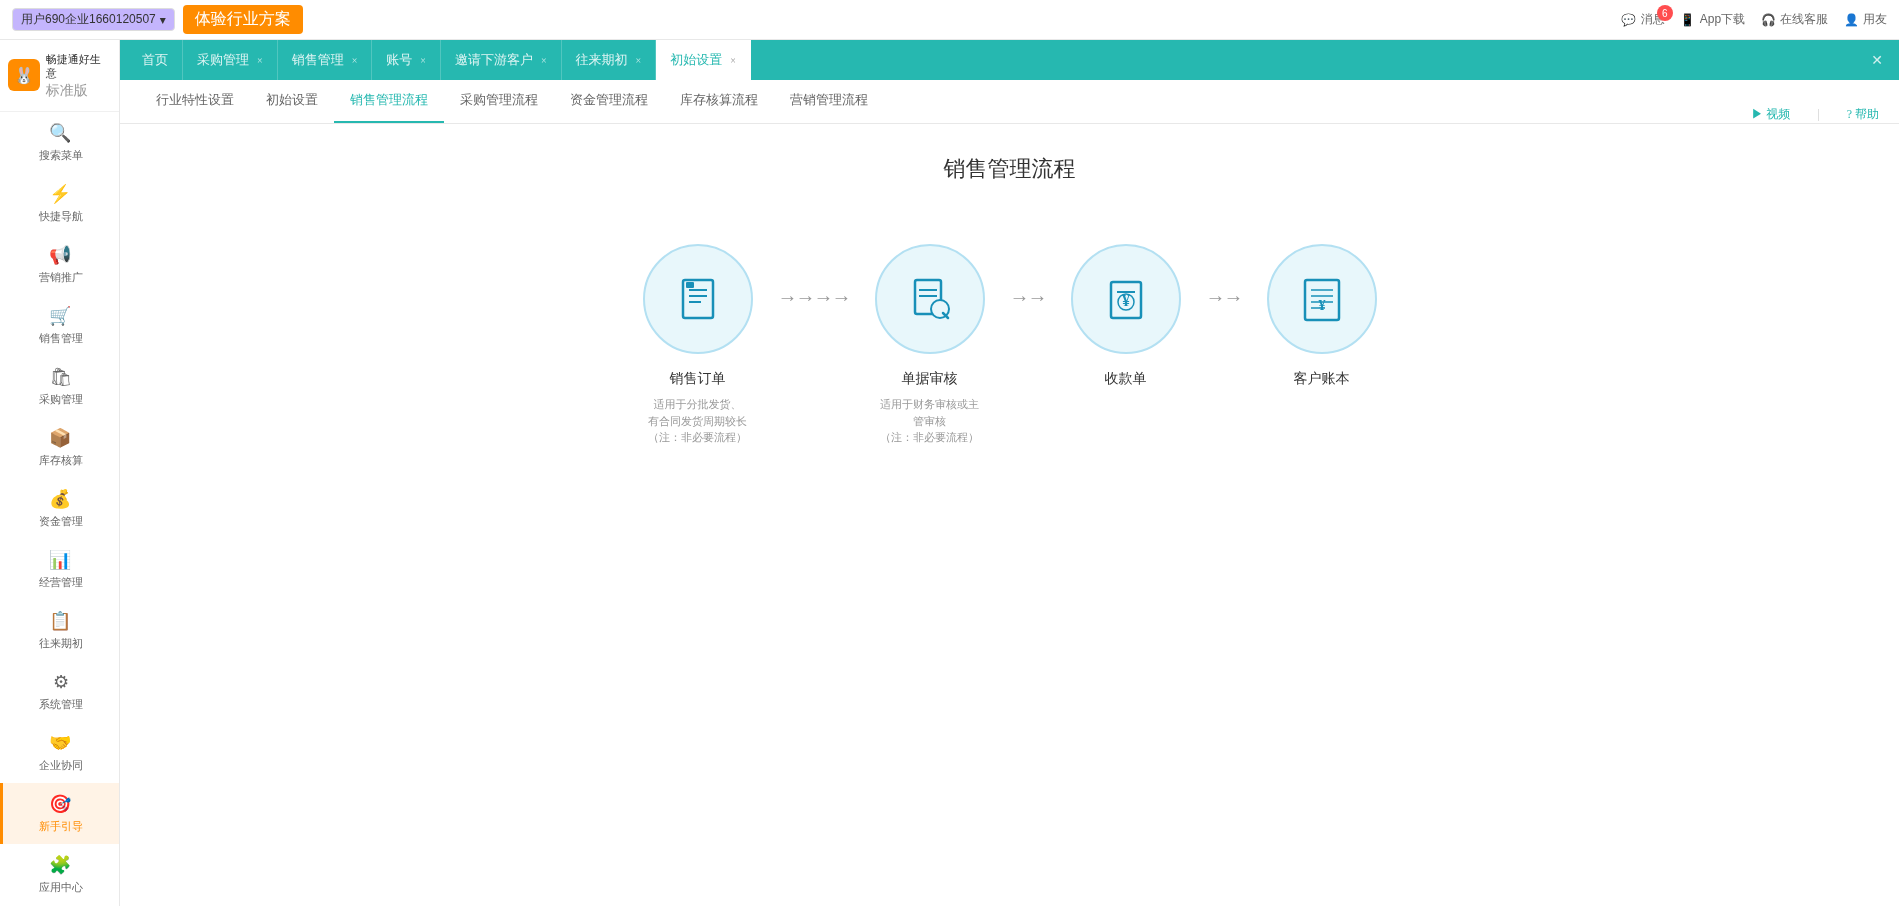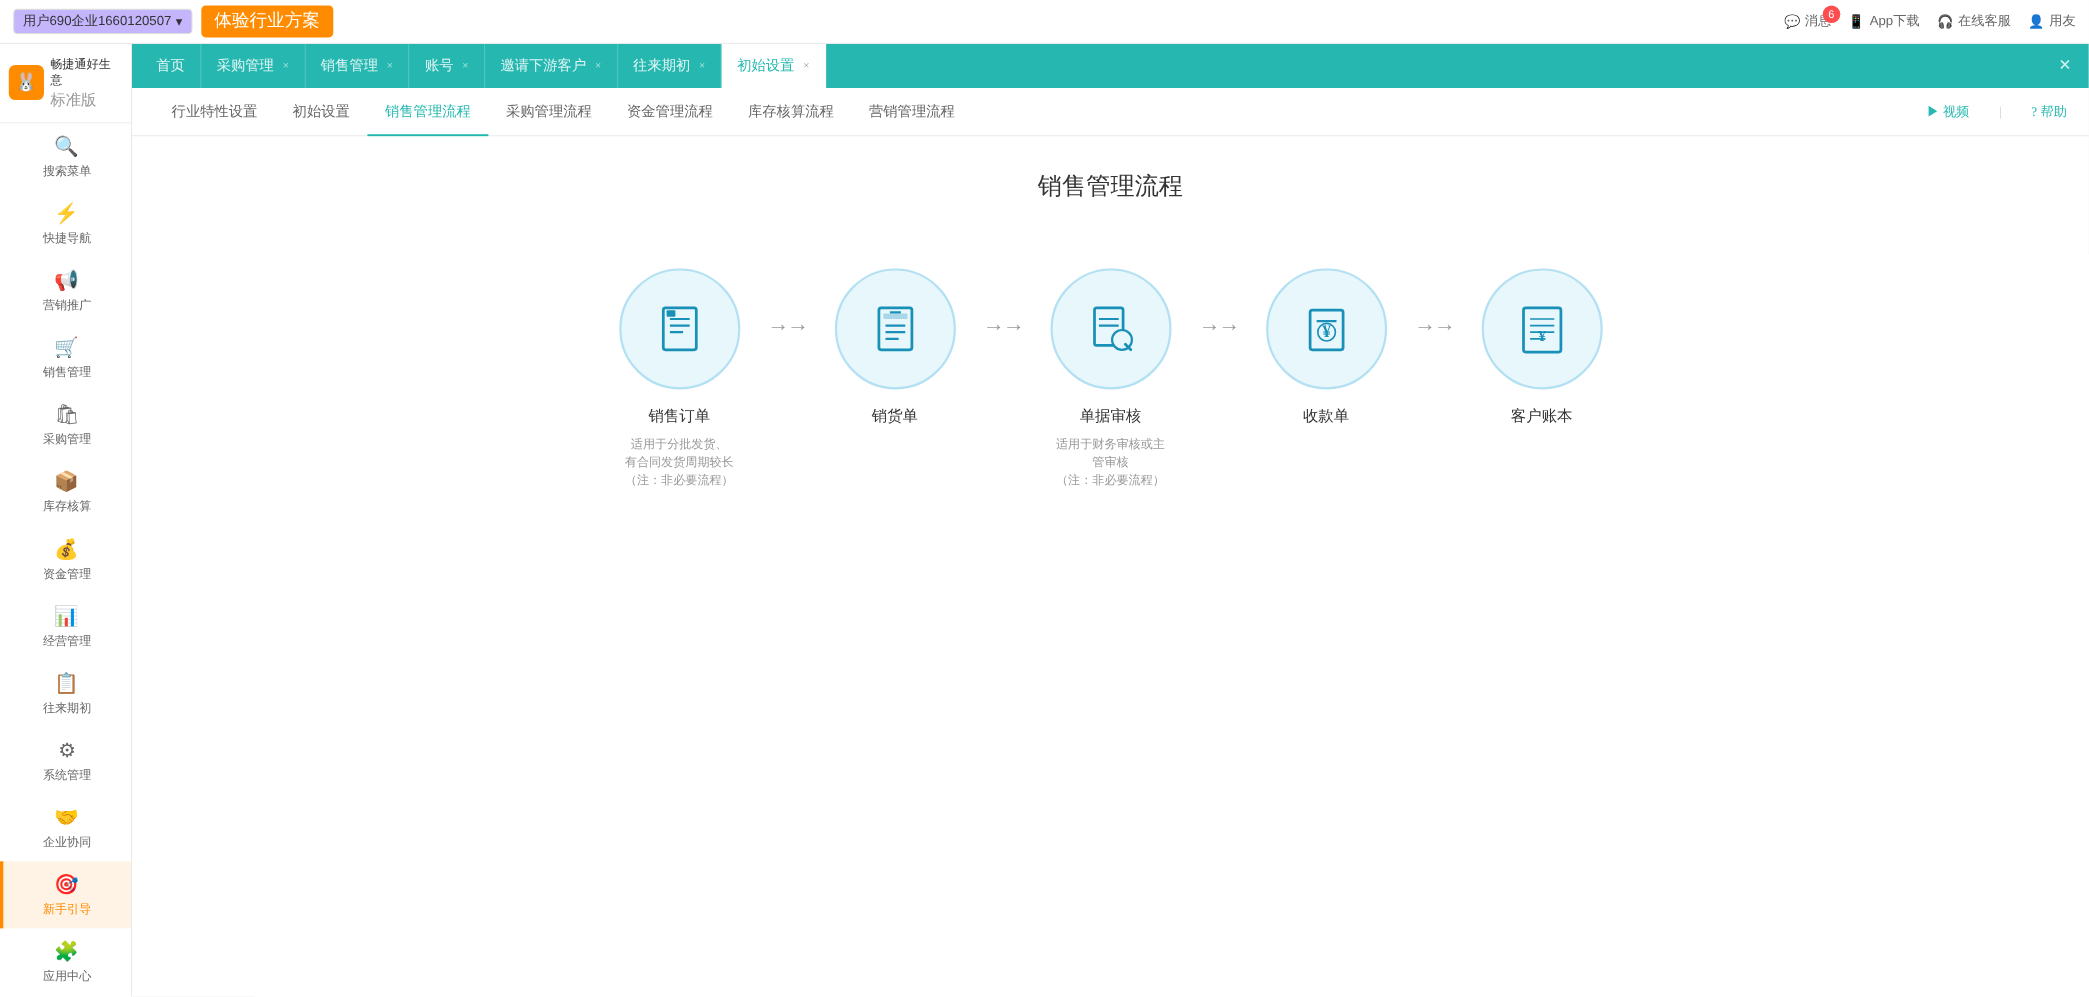--- a/index.html
+++ b/index.html
@@ -32,21 +32,21 @@
 
     
     .nav-tabs-bar { background: #26b8b0; display: flex; align-items: center; flex-shrink: 0; height: 40px; padding: 0 8px; }
     .nav-tab { display: flex; align-items: center; gap: 4px; padding: 0 14px; height: 40px; color: rgba(255,255,255,0.85); font-size: 13px; cursor: pointer; white-space: nowrap; border-right: 1px solid rgba(255,255,255,0.2); }
     .nav-tab.active { background: #fff; color: #26b8b0; font-weight: 500; }
     .nav-tab .close-icon { font-size: 10px; color: rgba(255,255,255,0.7); margin-left: 4px; }
     .nav-tab.active .close-icon { color: #999; }
     .nav-close-all { margin-left: auto; color: rgba(255,255,255,0.8); cursor: pointer; font-size: 14px; padding: 0 8px; }
 
     
-    .sub-tabs-bar { background: #fff; border-bottom: 1px solid #e8e8e8; display: flex; align-items: center; padding: 0 20px; flex-shrink: 0; height: 44px; }
+    .sub-tabs-bar { background: #fff; border-bottom: 1px solid #e8e8e8; display: flex; align-items: flex-end; padding: 0 20px; flex-shrink: 0; height: 44px; }
     .sub-tab { padding: 0 16px; height: 44px; display: flex; align-items: center; font-size: 13px; color: #666; cursor: pointer; border-bottom: 2px solid transparent; white-space: nowrap; }
     .sub-tab.active { color: #26b8b0; border-bottom-color: #26b8b0; font-weight: 500; }
     .sub-tabs-right { margin-left: auto; display: flex; align-items: center; gap: 27px; font-size: 12px; color: #26b8b0; cursor: pointer; }
 
     
     .page-content { flex: 1; overflow-y: auto; padding: 30px 40px; background: #fff; }
     .page-title { text-align: center; font-size: 22px; color: #333; margin-bottom: 60px; }
 
     
     .flow-diagram { display: flex; align-items: flex-start; justify-content: center; gap: 0; margin-top: 20px; }
@@ -241,34 +241,20 @@
               <line x1="16" y1="28" x2="28" y2="28" stroke="#1890b8" stroke-width="2"></line>
               <rect x="13" y="8" width="8" height="6" rx="1" fill="#1890b8"></rect>
             </svg>
           </div>
           <div class="flow-label">销售订单</div>
           <div class="flow-desc">适用于分批发货、<br>有合同发货周期较长<br>（注：非必要流程）</div>
         </div>
 
         <div class="flow-arrow">→→</div>
 
-        <div class="flow-item">
-          <div class="flow-circle">
-            <svg viewBox="0 0 50 50" fill="none" xmlns="http://www.w3.org/2000/svg">
-              <rect x="10" y="6" width="30" height="38" rx="2" stroke="#1890b8" stroke-width="2.5" fill="#e8f7fb"></rect>
-              <rect x="14" y="11" width="22" height="5" rx="1" fill="#1890b8" opacity="0.3"></rect>
-              <line x1="16" y1="22" x2="34" y2="22" stroke="#1890b8" stroke-width="2"></line>
-              <line x1="16" y1="28" x2="34" y2="28" stroke="#1890b8" stroke-width="2"></line>
-              <line x1="16" y1="34" x2="28" y2="34" stroke="#1890b8" stroke-width="2"></line>
-              <path d="M 20 10 L 30 10" stroke="#1890b8" stroke-width="2"></path>
-            </svg>
-          </div>
-          <div class="flow-label">销货单</div>
-          <div class="flow-desc"></div>
-        </div>
 
         <div class="flow-arrow">→→</div>
 
         <div class="flow-item">
           <div class="flow-circle">
             <svg viewBox="0 0 50 50" fill="none" xmlns="http://www.w3.org/2000/svg">
               <rect x="10" y="6" width="26" height="34" rx="2" stroke="#1890b8" stroke-width="2.5" fill="#e8f7fb"></rect>
               <line x1="14" y1="16" x2="32" y2="16" stroke="#1890b8" stroke-width="2"></line>
               <line x1="14" y1="22" x2="32" y2="22" stroke="#1890b8" stroke-width="2"></line>
               <circle cx="35" cy="35" r="9" fill="#e8f7fb" stroke="#1890b8" stroke-width="2"></circle>

